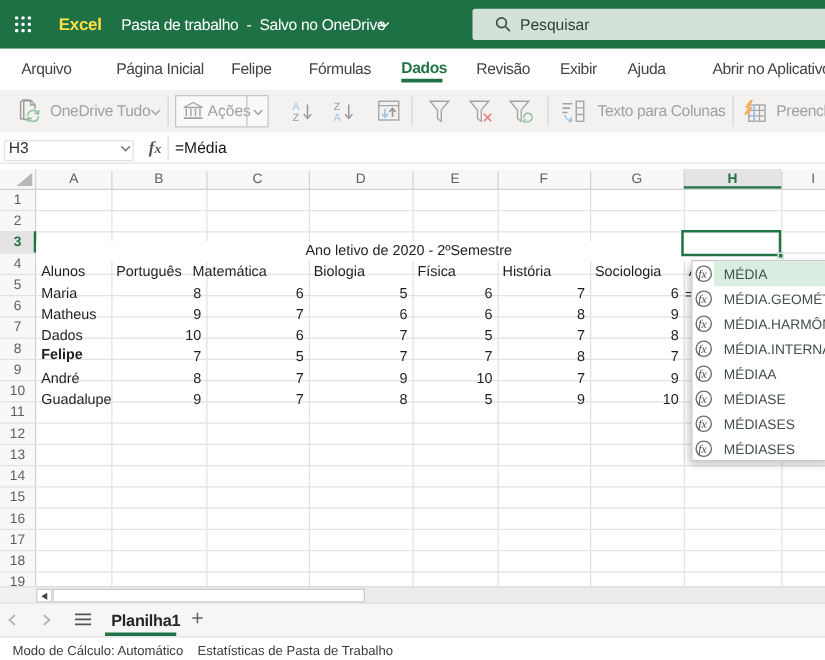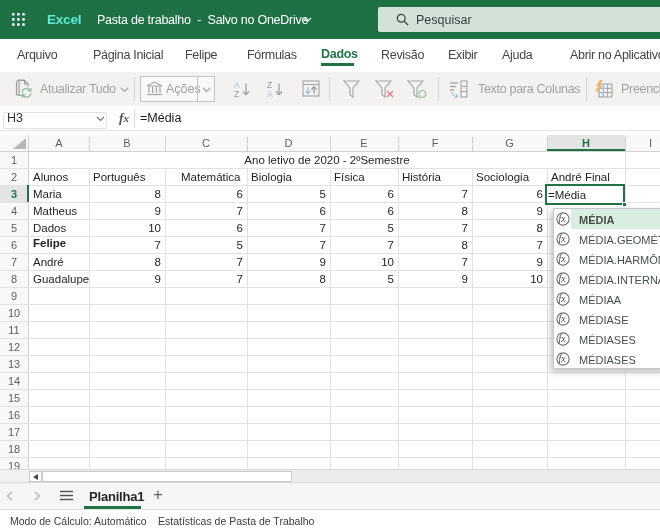--- a/index.html
+++ b/index.html
@@ -1,38 +1,38 @@
 <!DOCTYPE html>
 <html><head><meta charset="utf-8"><title>Excel</title><style>
 *{margin:0;padding:0;box-sizing:border-box;}
 html,body{width:660px;height:528px;overflow:hidden;}
 body{font-family:"Liberation Sans",sans-serif;background:#fff;position:relative;}
 .abs{position:absolute;}
 .vline{position:absolute;width:1px;background:#e2e2e2;}
 .hline{position:absolute;height:1px;background:#e2e2e2;}
-.cell{position:absolute;font-size:11.5px;line-height:16px;color:#1f1f1f;white-space:nowrap;overflow:hidden;}
+.cell{position:absolute;font-size:11.5px;line-height:16px;color:#1f1f1f;white-space:nowrap;overflow:hidden;margin-top:41px;}
 .num{text-align:right;padding-right:4px;}
 .txt{text-align:left;padding-left:4px;}
 .chd{position:absolute;top:135px;height:16px;font-size:11px;line-height:16px;text-align:center;color:#5f5f5f;}
 .rhd{position:absolute;left:0;width:28px;font-size:11px;text-align:center;color:#5f5f5f;}
 </style></head><body>
 
 <div class="abs" style="left:0;top:0;width:660px;height:39px;background:#1e7145;">
 <svg class="abs" style="left:12px;top:13px;" width="14" height="14" viewBox="0 0 14 14">
       <rect x="0" y="0" width="2.6" height="2.6" rx="0.9" fill="#fff"></rect>
       <rect x="5.1" y="0" width="2.6" height="2.6" rx="0.9" fill="#fff"></rect>
       <rect x="10.2" y="0" width="2.6" height="2.6" rx="0.9" fill="#fff"></rect>
       <rect x="0" y="5.1" width="2.6" height="2.6" rx="0.9" fill="#fff"></rect>
       <rect x="5.1" y="5.1" width="2.6" height="2.6" rx="0.9" fill="#fff"></rect>
       <rect x="10.2" y="5.1" width="2.6" height="2.6" rx="0.9" fill="#fff"></rect>
       <rect x="0" y="10.2" width="2.6" height="2.6" rx="0.9" fill="#fff"></rect>
       <rect x="5.1" y="10.2" width="2.6" height="2.6" rx="0.9" fill="#fff"></rect>
       <rect x="10.2" y="10.2" width="2.6" height="2.6" rx="0.9" fill="#fff"></rect>
     </svg>
-<div class="abs" style="left:47px;top:12px;font-size:13.5px;font-weight:bold;color:#5eead4;letter-spacing:-0.2px;">Excel</div>
+<div class="abs" style="left:47px;top:12px;font-size:13.5px;font-weight:bold;color:#fde047;letter-spacing:-0.2px;">Excel</div>
 <div class="abs" style="left:97px;top:13px;font-size:12.5px;color:#fff;letter-spacing:-0.25px;">Pasta de trabalho&nbsp;&nbsp;-&nbsp;&nbsp;Salvo no OneDrive</div>
 <svg class="abs" style="left:303px;top:17px;" width="9" height="6" viewBox="0 0 9 6">
       <polyline points="1,1 4.5,4.5 8,1" fill="none" stroke="#fff" stroke-width="1.2"></polyline>
     </svg>
 <div class="abs" style="left:378px;top:7px;width:290px;height:25px;background:#d2e2d8;border-radius:2px;"></div>
 <svg class="abs" style="left:396px;top:13px;" width="13" height="13" viewBox="0 0 13 13">
       <circle cx="5.2" cy="5.2" r="3.9" fill="none" stroke="#3a4a42" stroke-width="1.3"></circle>
       <line x1="8.2" y1="8.2" x2="12" y2="12" stroke="#3a4a42" stroke-width="1.3"></line>
     </svg>
 <div class="abs" style="left:416px;top:13px;font-size:12.5px;color:#31413a;">Pesquisar</div>
@@ -53,21 +53,21 @@
 <svg class="abs" style="left:14px;top:6px;" width="20" height="20" viewBox="0 0 20 20">
 <path d="M2.5,3.5 v13.5 h3" fill="none" stroke="#9f9d9b" stroke-width="1.2"></path>
 <path d="M2.5,3.5 l2,-1.5 h6" fill="none" stroke="#9f9d9b" stroke-width="1.2"></path>
 <path d="M5,2.5 v15 h4.5 M5,2.5 h6 l3,3.5 v3" fill="none" stroke="#9f9d9b" stroke-width="1.2"></path>
 <path d="M10.5,2.5 l0,3.5 3.5,0" fill="none" stroke="#9f9d9b" stroke-width="1.1"></path>
 <path d="M8.3,14.5 a4.3,4.3 0 0 1 8.3,-1.4" fill="none" stroke="#8fc29c" stroke-width="1.3"></path>
 <path d="M17.2,10 l-0.5,3.3 -3.2,-0.9" fill="none" stroke="#8fc29c" stroke-width="1.2"></path>
 <path d="M16.8,15 a4.3,4.3 0 0 1 -8.3,1.4" fill="none" stroke="#8fc29c" stroke-width="1.3"></path>
 <path d="M7.9,19.4 l0.5,-3.3 3.2,0.9" fill="none" stroke="#8fc29c" stroke-width="1.2"></path>
 </svg>
-<div class="abs" style="left:40px;top:10px;font-size:12.5px;color:#a3a19f;letter-spacing:-0.3px;">Atualizar Tudo</div>
+<div class="abs" style="left:40px;top:10px;font-size:12.5px;color:#a3a19f;letter-spacing:-0.3px;">OneDrive Tudo</div>
 <svg class="abs" style="left:120px;top:15px;" width="9" height="6" viewBox="0 0 9 6">
       <polyline points="1,1 4.5,4.5 8,1" fill="none" stroke="#a8a6a4" stroke-width="1.2"></polyline>
     </svg>
 <div class="abs" style="left:134px;top:5px;width:1px;height:24px;background:#d8d6d4;"></div>
 <div class="abs" style="left:140px;top:4px;width:75px;height:26px;border:1px solid #c6c4c2;background:#faf9f8;"></div>
 <svg class="abs" style="left:146px;top:9px;" width="17" height="16" viewBox="0 0 17 16">
 <polygon points="8.5,1 16,5 1,5" fill="none" stroke="#a6a4a2" stroke-width="1.1"></polygon>
 <line x1="3" y1="6" x2="3" y2="12" stroke="#a6a4a2" stroke-width="1.2"></line>
 <line x1="6.7" y1="6" x2="6.7" y2="12" stroke="#a6a4a2" stroke-width="1.2"></line>
 <line x1="10.4" y1="6" x2="10.4" y2="12" stroke="#a6a4a2" stroke-width="1.2"></line>
@@ -215,21 +215,21 @@
 <div class="vline" style="left:165px;top:17px;height:317px;"></div>
 <div class="vline" style="left:247px;top:17px;height:317px;"></div>
 <div class="vline" style="left:330px;top:17px;height:317px;"></div>
 <div class="vline" style="left:398px;top:17px;height:317px;"></div>
 <div class="vline" style="left:472px;top:17px;height:317px;"></div>
 <div class="vline" style="left:547px;top:17px;height:317px;"></div>
 <div class="vline" style="left:625px;top:17px;height:317px;"></div>
 <div class="abs cell" style="left:29px;top:17px;width:596px;height:16px;text-align:center;background:#fff;">Ano letivo de 2020 - 2ºSemestre</div>
 <div class="cell txt" style="left:29px;top:34px;width:60px;height:16px;">Alunos</div>
 <div class="cell txt" style="left:89px;top:34px;width:76px;height:16px;">Português</div>
-<div class="cell txt" style="left:177px;top:34px;width:82px;height:16px;">Matemática</div>
+<div class="cell txt" style="left:150px;top:34px;width:82px;height:16px;">Matemática</div>
 <div class="cell txt" style="left:247px;top:34px;width:83px;height:16px;">Biologia</div>
 <div class="cell txt" style="left:330px;top:34px;width:68px;height:16px;">Física</div>
 <div class="cell txt" style="left:398px;top:34px;width:74px;height:16px;">História</div>
 <div class="cell txt" style="left:472px;top:34px;width:75px;height:16px;">Sociologia</div>
 <div class="cell txt" style="left:547px;top:34px;width:78px;height:16px;">André Final</div>
 <div class="cell txt" style="left:29px;top:51px;width:60px;height:16px;">Maria</div>
 <div class="cell num" style="left:89px;top:51px;width:76px;height:16px;">8</div>
 <div class="cell num" style="left:165px;top:51px;width:82px;height:16px;">6</div>
 <div class="cell num" style="left:247px;top:51px;width:83px;height:16px;">5</div>
 <div class="cell num" style="left:330px;top:51px;width:68px;height:16px;">6</div>
@@ -272,21 +272,21 @@
 <div class="cell num" style="left:472px;top:136px;width:75px;height:16px;">10</div>
 <div class="abs" style="left:545px;top:49px;width:80px;height:20.5px;border:2px solid #217346;background:#fff;"></div>
 <div class="cell" style="left:548px;top:52px;width:74px;height:16px;">=Média</div>
 <div class="abs" style="left:621.5px;top:66.5px;width:5px;height:5px;background:#217346;border:1px solid #fff;"></div>
 <div class="abs" style="left:553px;top:73px;width:112px;height:161px;background:#fff;border:1px solid #c8c8c8;box-shadow:-2px 3px 6px rgba(0,0,0,0.25);overflow:hidden;">
 <div class="abs" style="left:17px;top:0;width:95px;height:20px;background:#d9eee1;"></div>
 <svg class="abs" style="left:2px;top:3px;" width="14" height="14" viewBox="0 0 14 14">
 <circle cx="7" cy="7" r="6.1" fill="none" stroke="#6e6e6e" stroke-width="1.1"></circle>
 <text x="2.6" y="10.2" font-size="9.5" font-style="italic" font-family="Liberation Serif" fill="#4a4a4a">fx</text>
 </svg>
-<div class="abs" style="left:25px;top:5px;font-size:11px;color:#45504a;white-space:nowrap;font-weight:bold;">MÉDIA</div>
+<div class="abs" style="left:25px;top:5px;font-size:11px;color:#45504a;white-space:nowrap;">MÉDIA</div>
 <svg class="abs" style="left:2px;top:23px;" width="14" height="14" viewBox="0 0 14 14">
 <circle cx="7" cy="7" r="6.1" fill="none" stroke="#6e6e6e" stroke-width="1.1"></circle>
 <text x="2.6" y="10.2" font-size="9.5" font-style="italic" font-family="Liberation Serif" fill="#4a4a4a">fx</text>
 </svg>
 <div class="abs" style="left:25px;top:25px;font-size:11px;color:#45504a;white-space:nowrap;">MÉDIA.GEOMÉTRICA</div>
 <svg class="abs" style="left:2px;top:43px;" width="14" height="14" viewBox="0 0 14 14">
 <circle cx="7" cy="7" r="6.1" fill="none" stroke="#6e6e6e" stroke-width="1.1"></circle>
 <text x="2.6" y="10.2" font-size="9.5" font-style="italic" font-family="Liberation Serif" fill="#4a4a4a">fx</text>
 </svg>
 <div class="abs" style="left:25px;top:45px;font-size:11px;color:#45504a;white-space:nowrap;">MÉDIA.HARMÔNICA</div>

